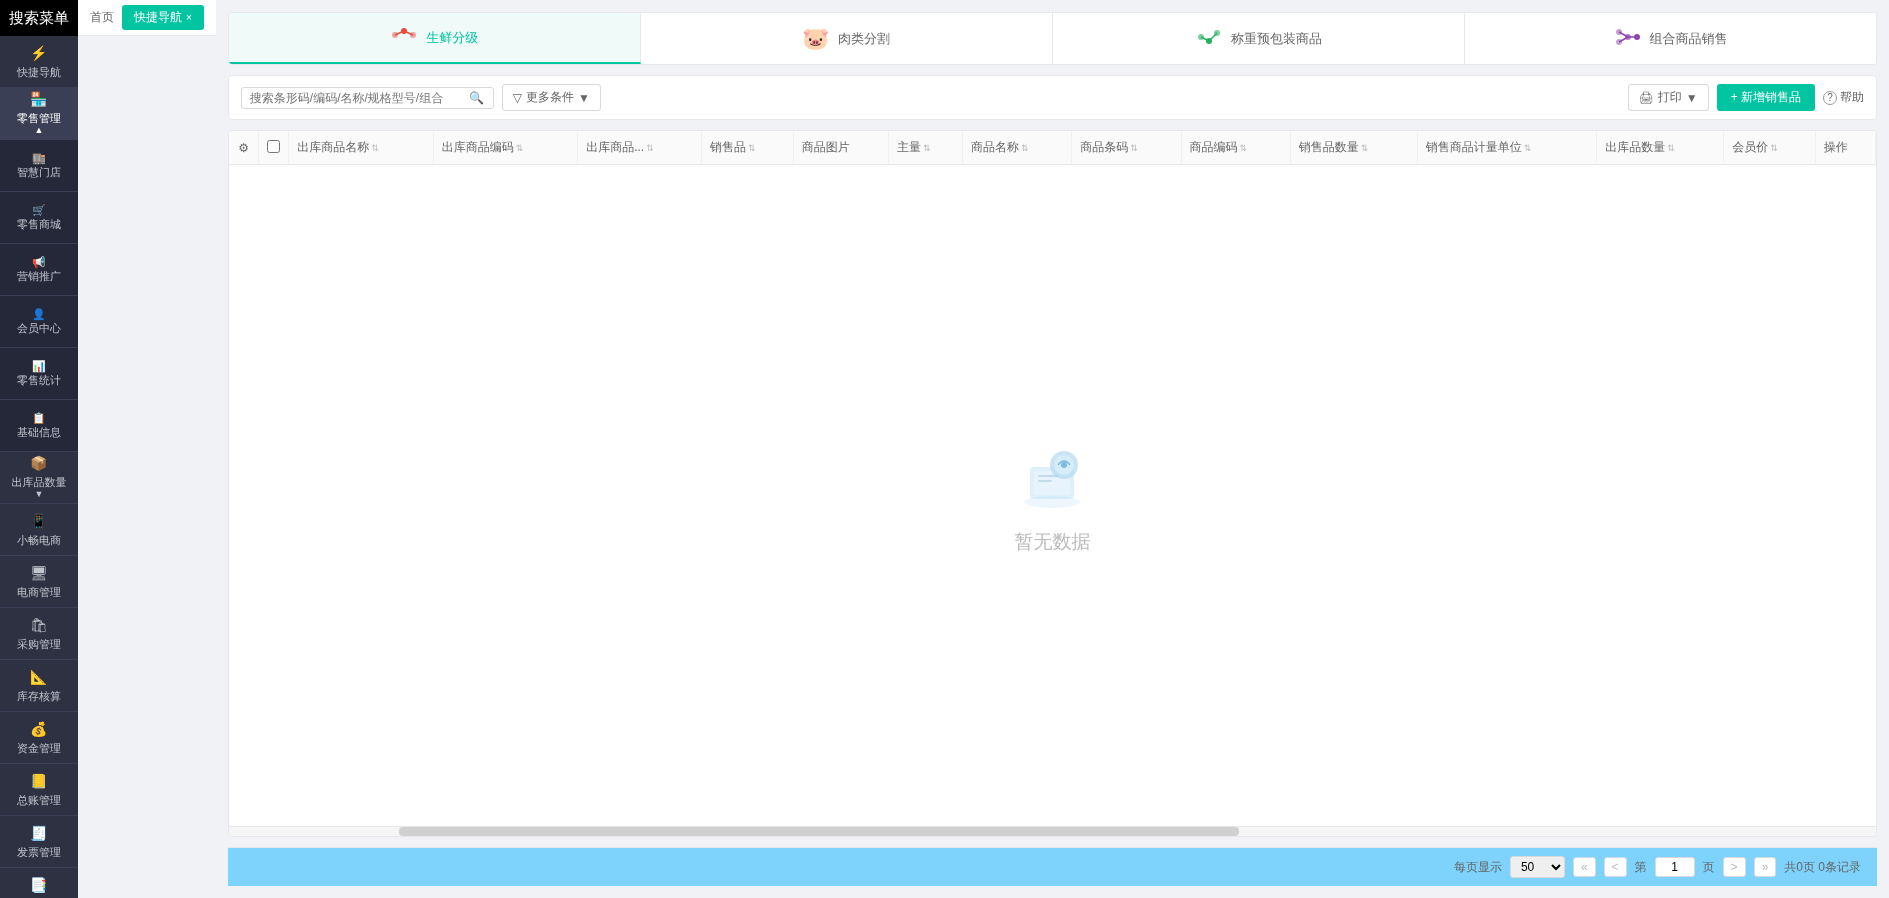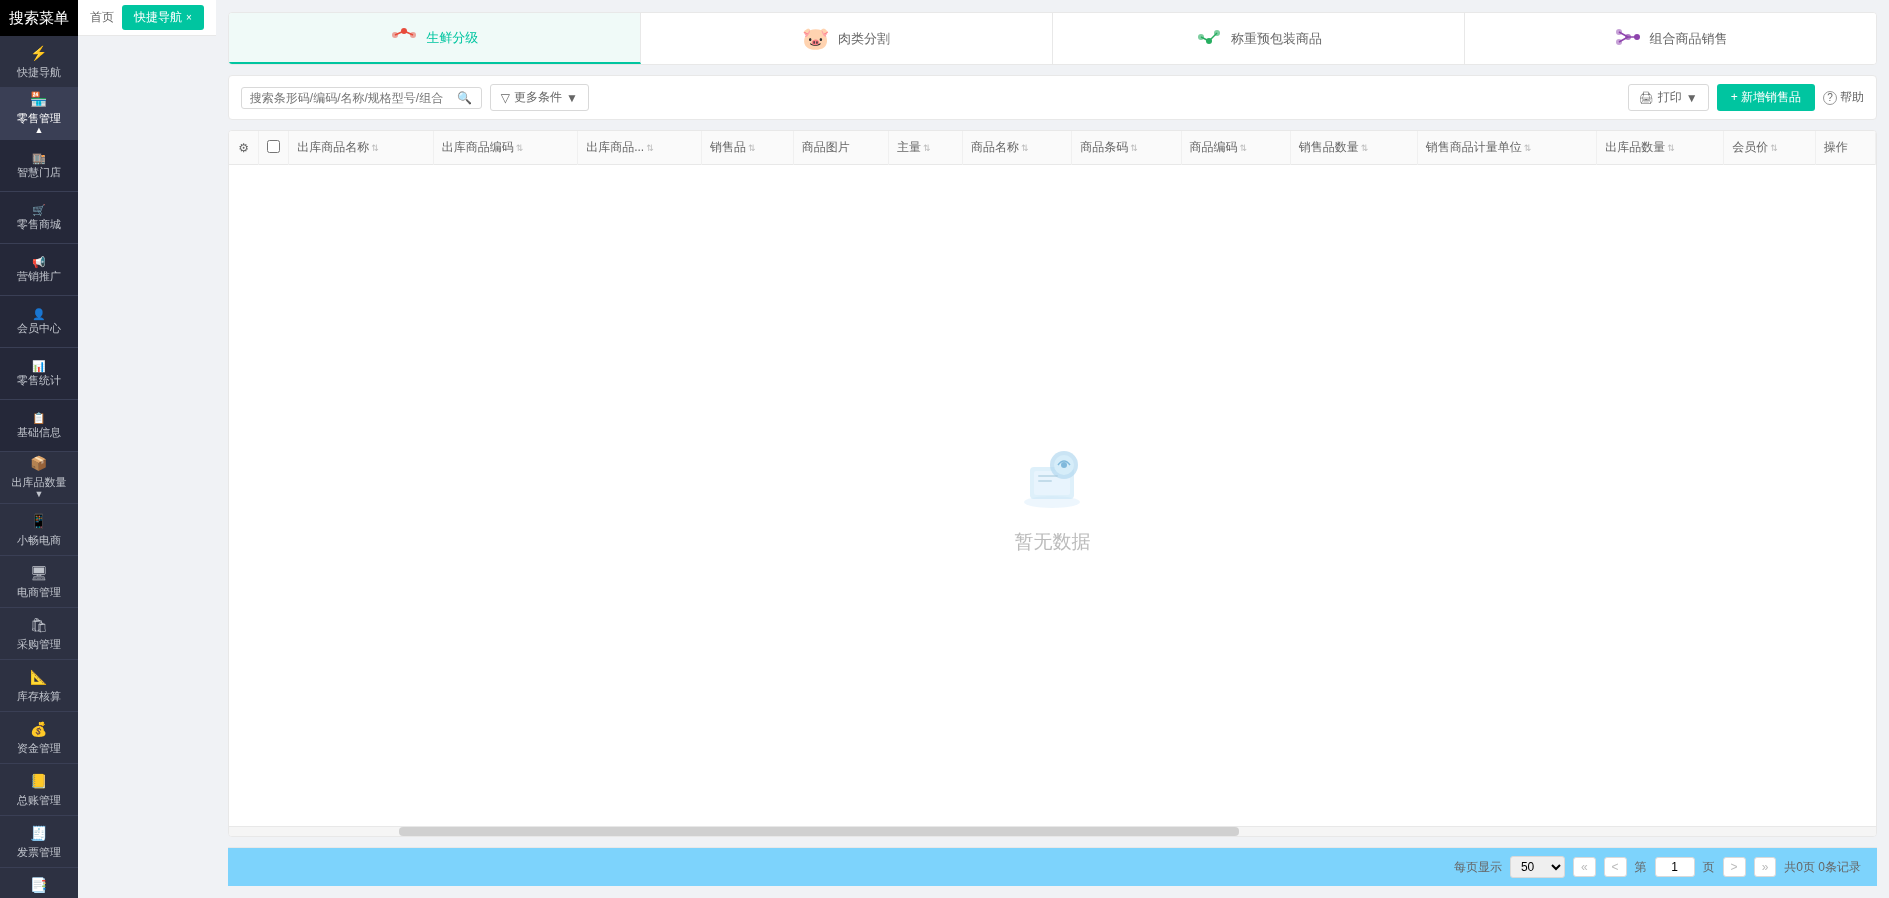--- a/index.html
+++ b/index.html
@@ -149,21 +149,21 @@
       border: 1px solid #e8e8e8;
       border-radius: 4px;
       flex-shrink: 0;
     }
     .search-box {
       display: flex;
       align-items: flex-start;
       border: 1px solid #d9d9d9;
       border-radius: 3px;
       padding: 3px 8px;
-      gap: 8px;
+      gap: 20px;
       min-width: 240px;
     }
     .search-box input {
       border: none;
       outline: none;
       font-size: 12px;
       color: #999;
       width: 200px;
       background: transparent;
     }

